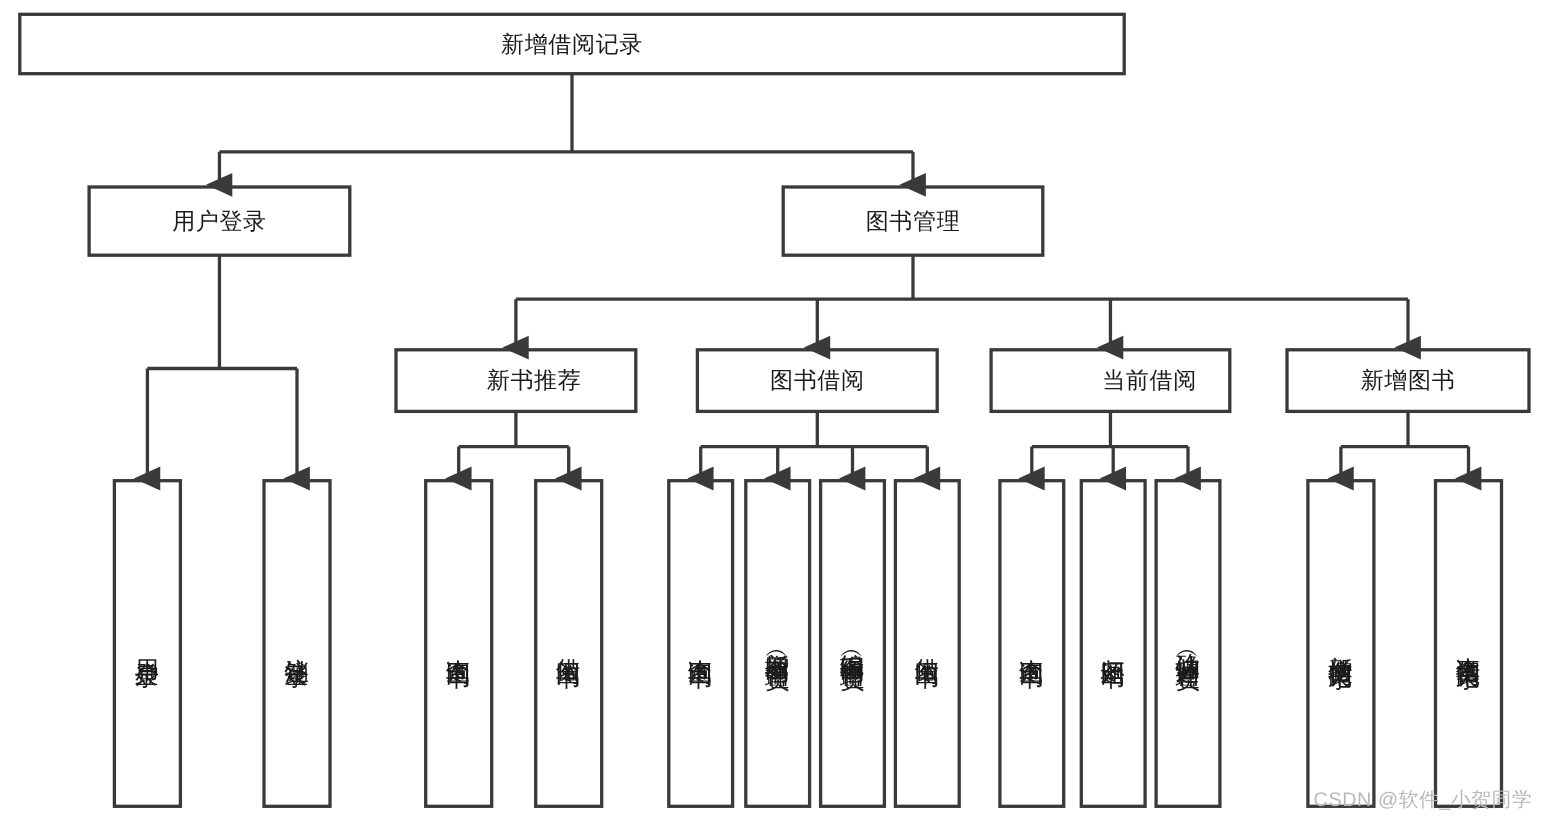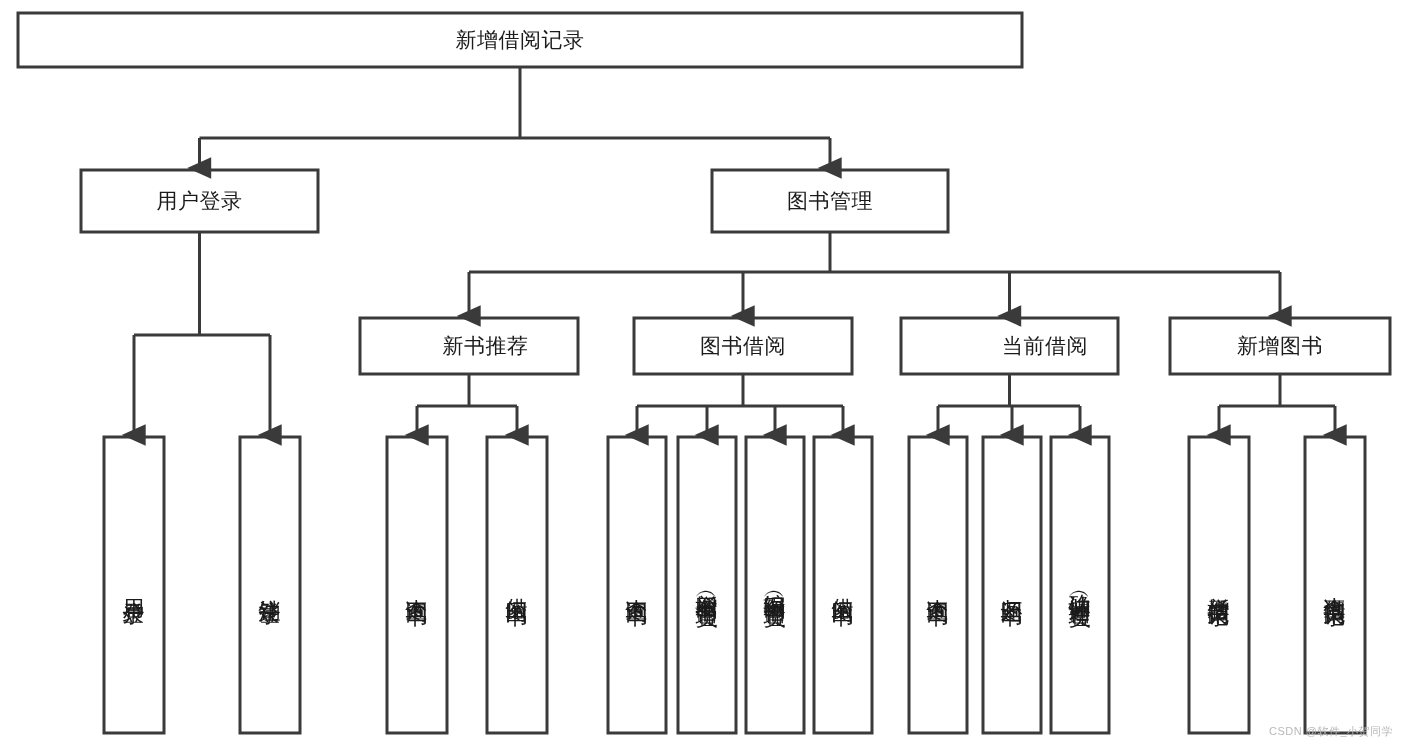--- a/index.html
+++ b/index.html
@@ -54,21 +54,21 @@
     font-size: 22px;
     letter-spacing: 2px;
     line-height: 1.05;
     align-items: center;
     justify-content: center;
   }
   .watermark {
     position: absolute;
     right: 12px;
     bottom: 8px;
-    font-size: 11px;
+    font-size: 18px;
     color: #b9b9b9;
     font-family: "Liberation Sans", "DejaVu Sans", sans-serif;
     white-space: nowrap;
     letter-spacing: 0.5px;
   }
 </style>
 </head>
 <body>
 
 <div id="canvas">

